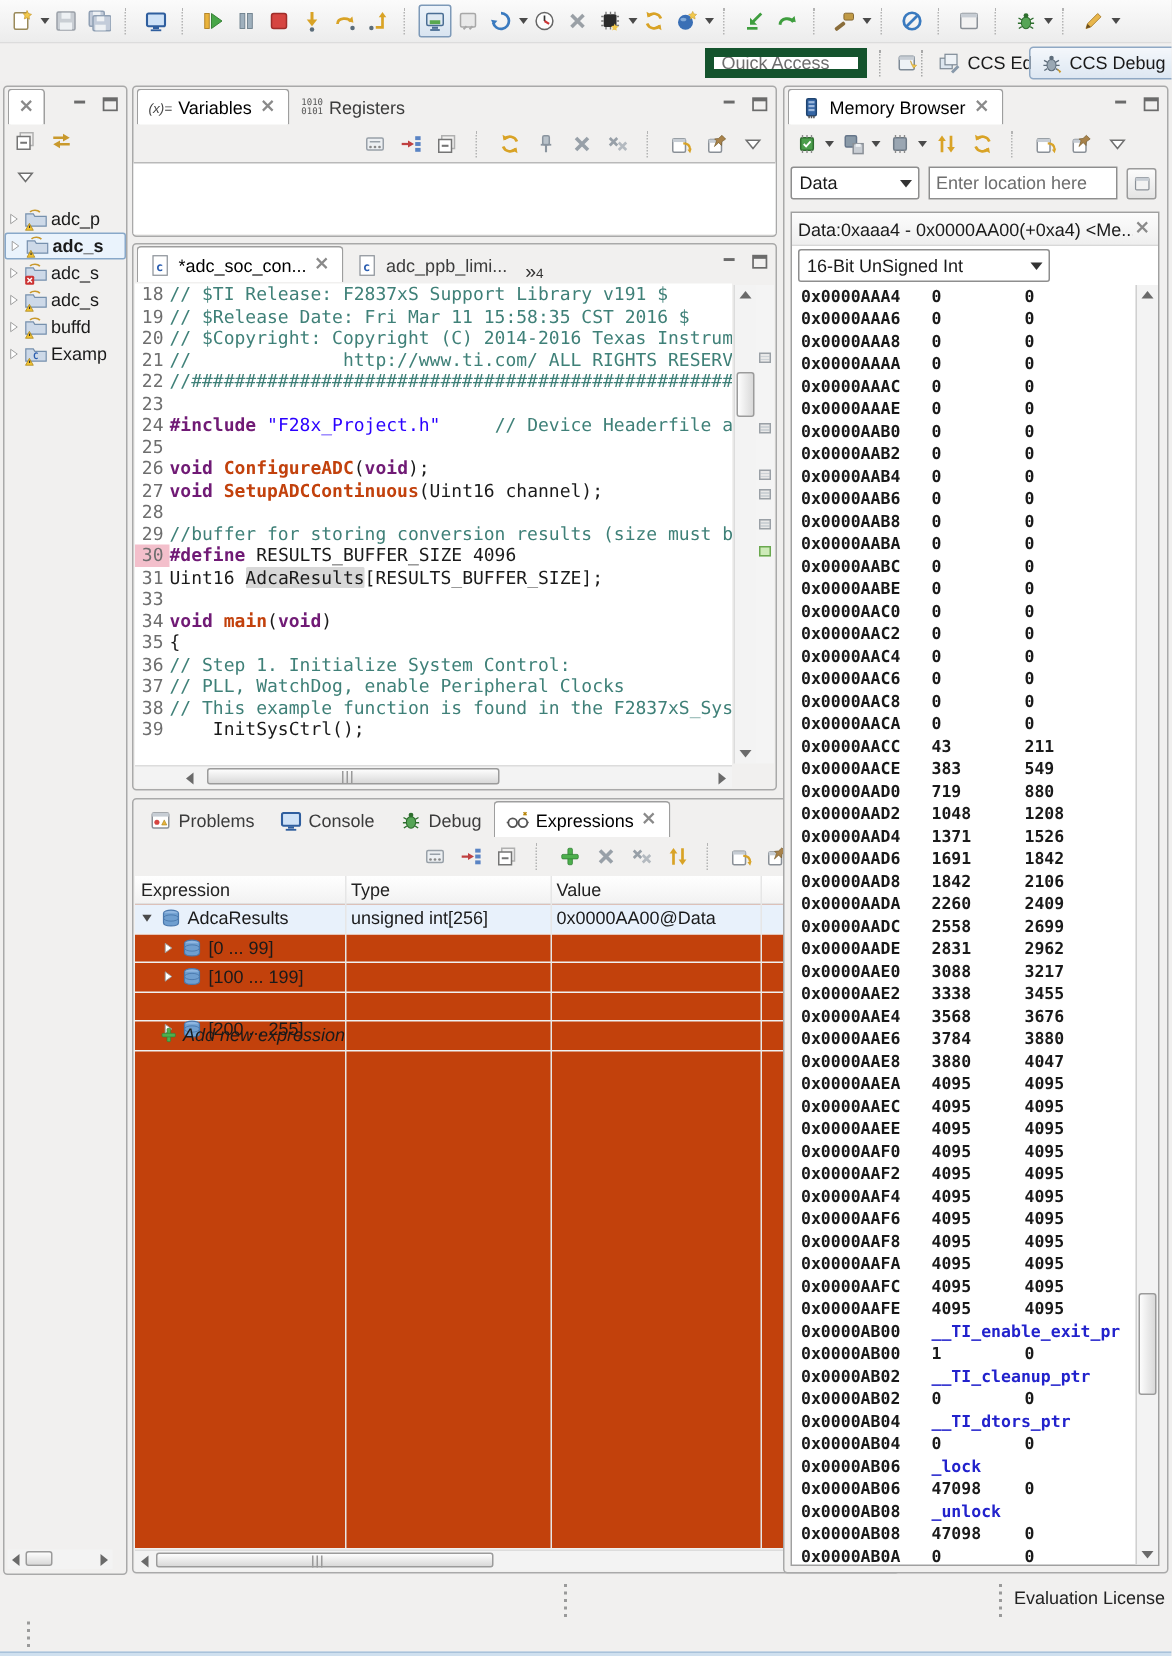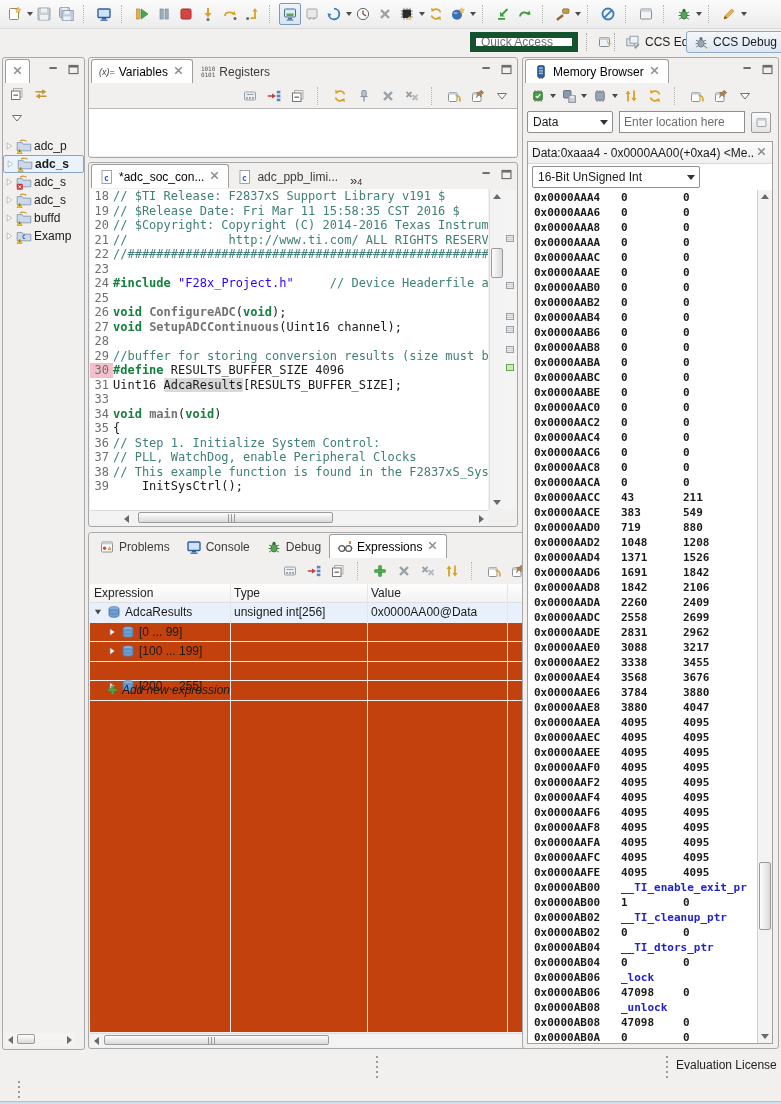--- a/index.html
+++ b/index.html
@@ -57,23 +57,23 @@
   .rtab-pre { font-size:6px; line-height:6px; color:#555; font-family:"DejaVu Sans Mono",monospace; }
 
   
   #editor { left:88px; top:162px; width:430px; height:365px; }
   #code-wrap { position:absolute; left:1px; right:29px; top:26px; bottom:16px; background:#fff; overflow:hidden; }
   .cl { height:14.5px; line-height:14.5px; white-space:pre; font-family:"DejaVu Sans Mono",monospace; font-size:12px; display:flex; }
   .ln { width:23px; flex:0 0 auto; text-align:right; color:#6e6e6e; padding-right:4px; }
   .ln.hl { background:#f3bfcb; }
   .ct { flex:1; overflow:hidden; white-space:pre; }
   .seg-cmt { color:#3f8078; }
-  .seg-kw  { color:#15803d; font-weight:bold; }
+  .seg-kw  { color:#701a75; font-weight:bold; }
   .seg-str { color:#2a00ff; }
-  .seg-fn  { font-weight:bold; color:#737373; }
+  .seg-fn  { font-weight:bold; color:#c2410c; }
   .seg-occ { background:#d8d8d8; border-radius:1px; }
   
   .sb { background:#f3f3f3; position:absolute; }
   .sb-thumb { position:absolute; background:linear-gradient(90deg,#fdfdfd,#d9d9d9); border:1px solid #9b9b9b; border-radius:2px; }
   .sb-thumb.h { background:linear-gradient(#fdfdfd,#d9d9d9); }
   .arr { position:absolute; width:0; height:0; }
   .grip { position:absolute; display:flex; gap:2px; }
   .grip i { width:1px; height:8px; background:#9a9a9a; }
   #ed-vscroll { right:13px; top:27px; bottom:17px; width:15px; border-left:1px solid #dcdcdc; }
   #ov-ruler { position:absolute; right:1px; top:27px; bottom:17px; width:12px; background:#f4f4f4; }

